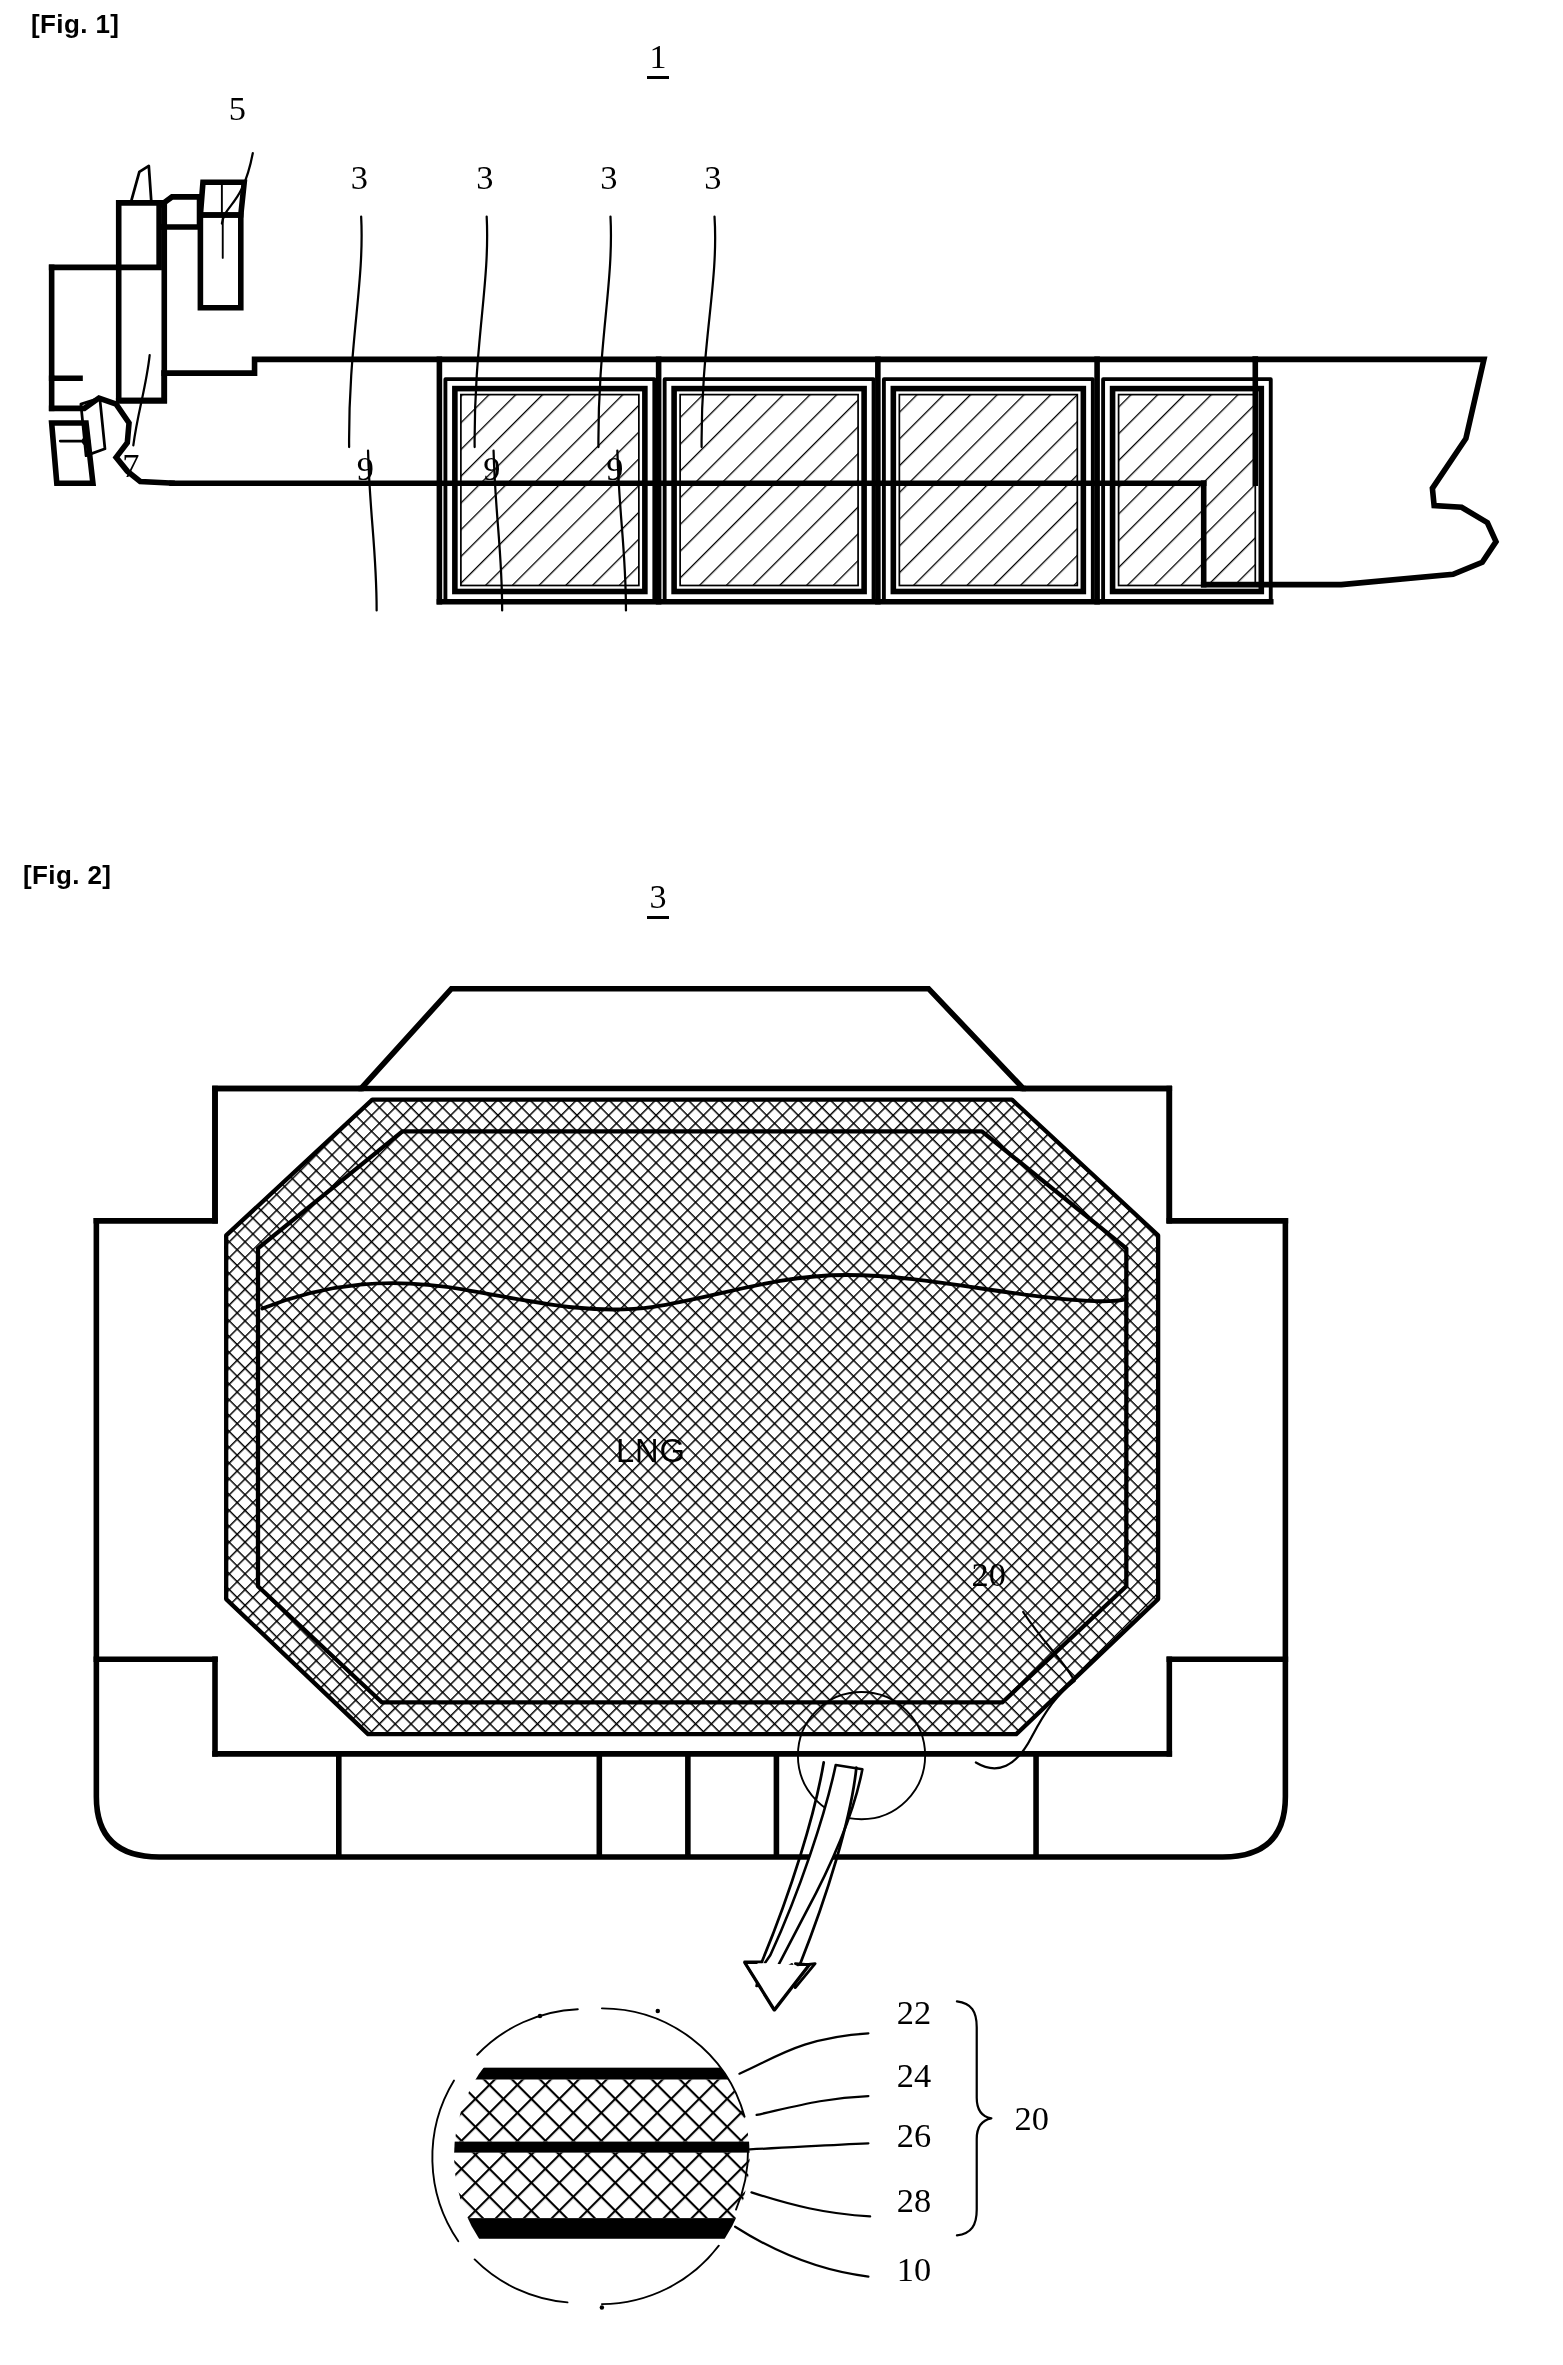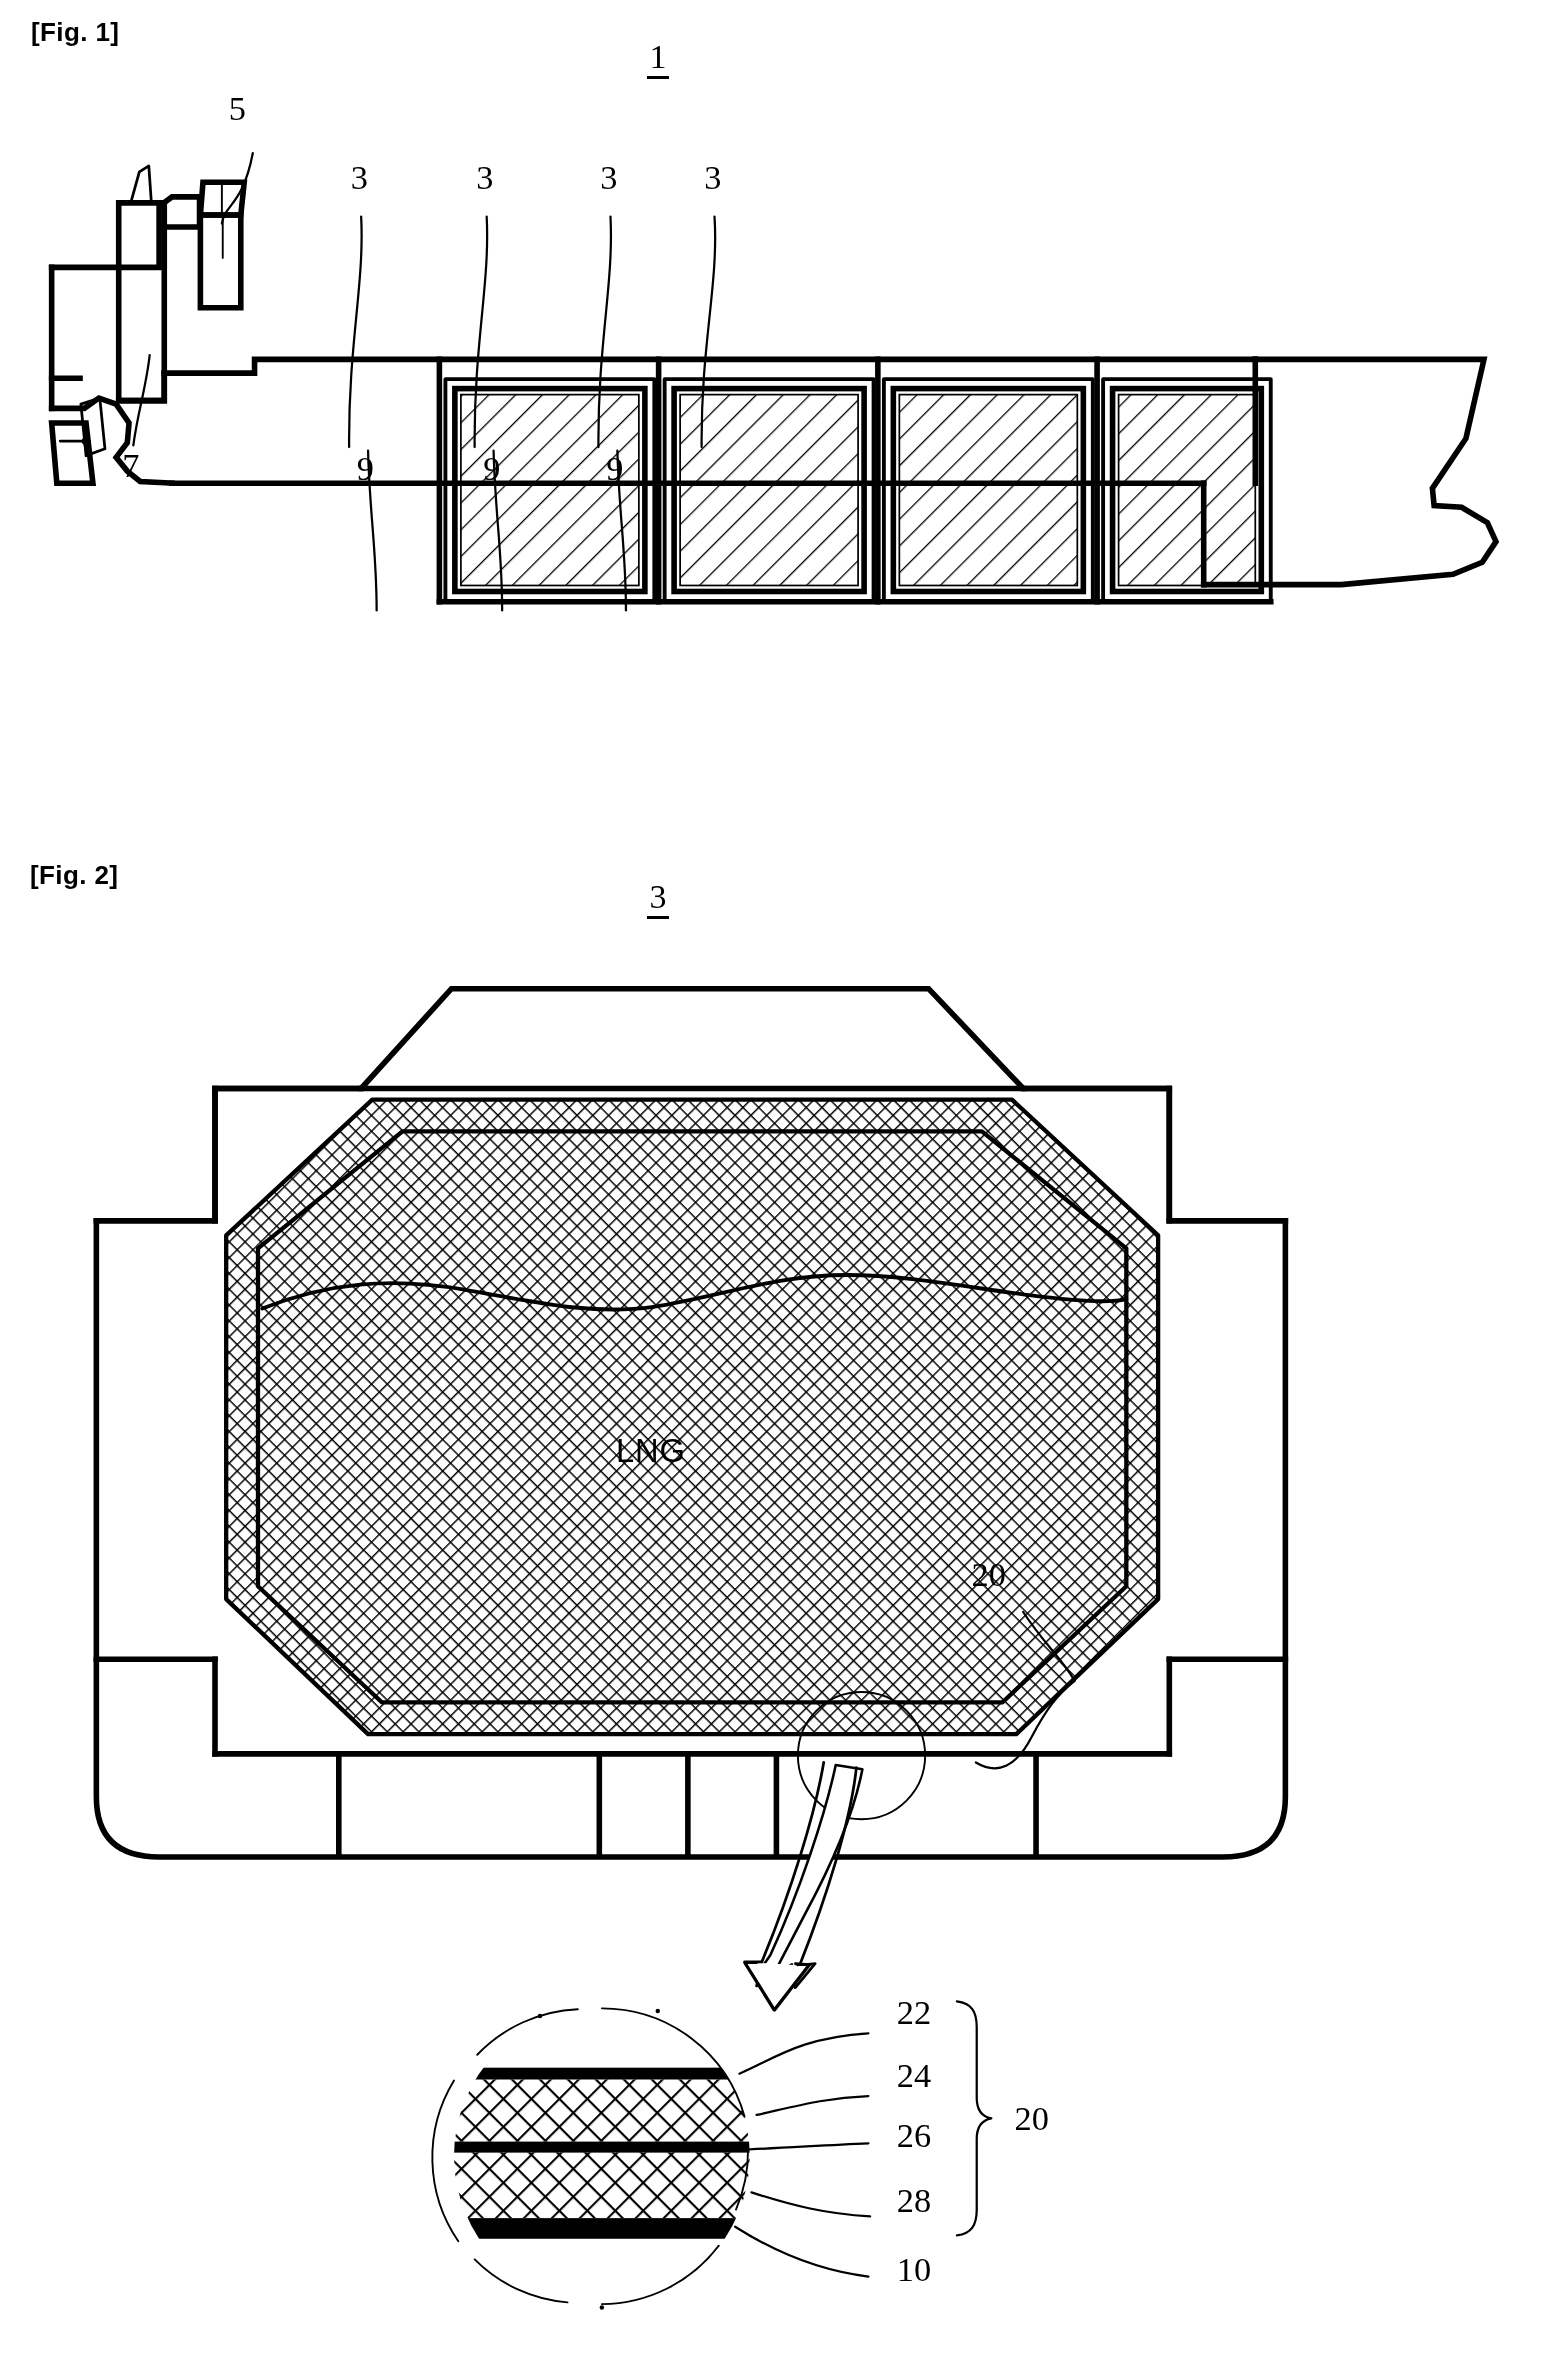--- a/index.html
+++ b/index.html
@@ -21,22 +21,22 @@
   }
   .fig-tag {
     position: absolute;
     font-family: "Liberation Sans", sans-serif;
     font-size: 26px;
     font-weight: 600;
     color: #000000;
     letter-spacing: 0.4px;
     white-space: nowrap;
   }
-  #fig1-tag { left: 31px; top: 8.6px; margin-top: 8px; }
-  #fig2-tag { left: 30px; top: 860px; }
+  #fig1-tag { left: 31px; top: 8.6px; }
+  #fig2-tag { left: 23px; top: 860px; }
 
   .fig-title {
     position: absolute;
     font-family: "Liberation Serif", serif;
     font-size: 34px;
     color: #000000;
     text-align: center;
     white-space: nowrap;
   }
   .fig-title .num {

